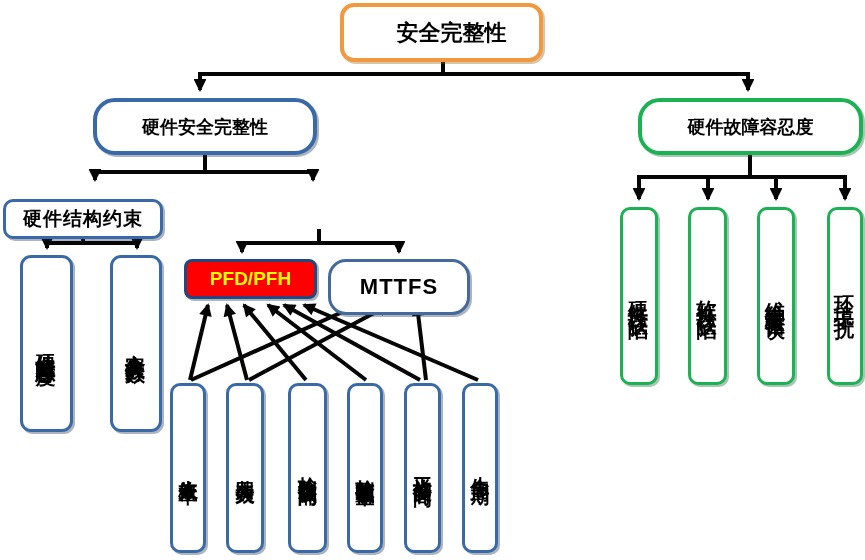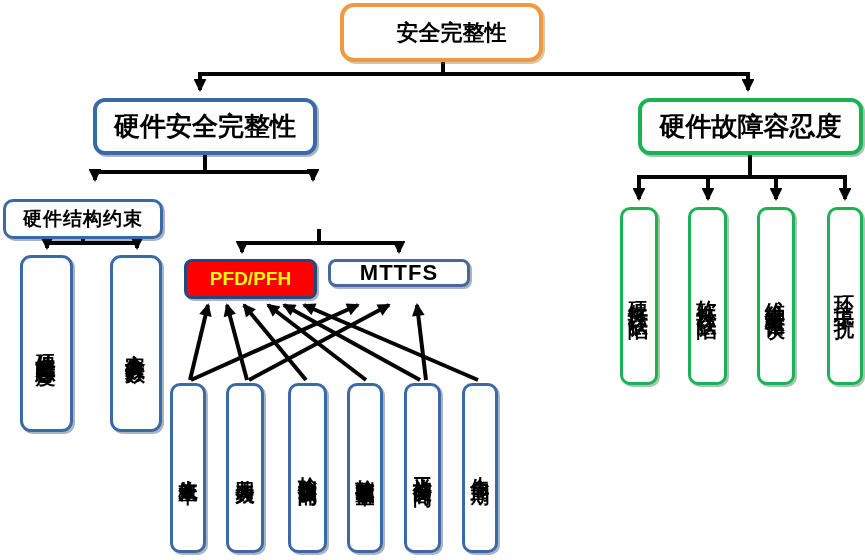--- a/index.html
+++ b/index.html
@@ -9,21 +9,21 @@
   }
   #connectors{position:absolute;left:0;top:0;width:865px;height:560px;z-index:1;pointer-events:none;}
   #connectors path{stroke:#050505;fill:none;}
   .node{
     position:absolute;box-sizing:border-box;background:#ffffff;color:#000;
     border:3px solid #3a69a8;border-radius:10px;
     display:flex;align-items:center;justify-content:center;text-align:center;
     font-weight:bold;z-index:2;box-shadow:2px 2px 0 rgba(20,40,70,0.35);
   }
   .root{border:4px solid #f0993f;border-radius:14px;font-size:22px;box-shadow:2px 2px 0 rgba(150,90,10,0.35);padding-left:20px;}
-  .lvl2{border-width:4px;border-radius:12px;font-size:26px;}
+  .lvl2{border-width:4px;border-radius:22px;font-size:18px;}
   .green{border-color:#1cb254;box-shadow:2px 2px 0 rgba(10,90,40,0.35);}
   .lvl3{font-size:19px;letter-spacing:1px;}
   .pfd{background:#fe0000;color:#ffff00;border-color:#24477e;border-radius:8px;font-size:19px;}
   .mttfs{border-color:#44699d;border-radius:8px;font-size:22px;letter-spacing:1px;}
   .vtext{writing-mode:vertical-rl;text-orientation:upright;}
   .vbox{font-size:20px;letter-spacing:2px;border-radius:11px;}
   .vbot{font-size:19px;letter-spacing:2px;}
   .vgreen{font-size:20px;letter-spacing:4px;}
 </style>
 </head>
@@ -81,21 +81,21 @@
 
   <div class="node lvl2" style="left:93px;top:98px;width:224px;height:57px;">硬件安全完整性</div>
 
   <div class="node lvl2 green" style="left:638px;top:98px;width:225px;height:57px;">硬件故障容忍度</div>
 
   <div class="node lvl3" style="left:3px;top:188px;width:160px;height:40px;margin-top:11px;">硬件结构约束</div>
 
 
   <div class="node pfd" style="left:184px;top:259px;width:133px;height:40px;">PFD/PFH</div>
 
-  <div class="node mttfs" style="left:328px;top:259px;width:142px;height:28px;">MTTFS</div>
+  <div class="node mttfs" style="left:328px;top:259px;width:142px;height:56px;border-radius:18px;">MTTFS</div>
 
   <div class="node vtext vbox" style="left:20px;top:255px;width:53px;height:177px;">硬件故障容忍度</div>
   <div class="node vtext vbox" style="left:110px;top:255px;width:52px;height:177px;">安全失效分数</div>
 
   <div class="node vtext vbot" style="left:170px;top:383px;width:36px;height:170px;">失效概率</div>
   <div class="node vtext vbot" style="left:226px;top:383px;width:38px;height:170px;">共因失效</div>
   <div class="node vtext vbot" style="left:288px;top:383px;width:39px;height:170px;">检验测试间隔</div>
   <div class="node vtext vbot" style="left:347px;top:383px;width:36px;height:170px;letter-spacing:1px;">检验测试覆盖率</div>
   <div class="node vtext vbot" style="left:404px;top:383px;width:37px;height:170px;">平均修复时间</div>
   <div class="node vtext vbot" style="left:462px;top:383px;width:36px;height:170px;letter-spacing:4px;">生命周期</div>

